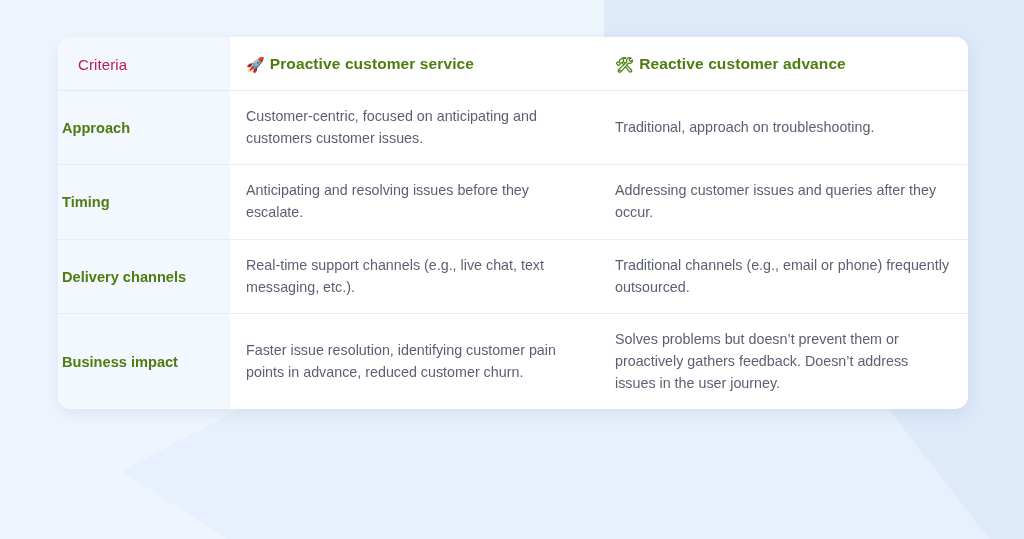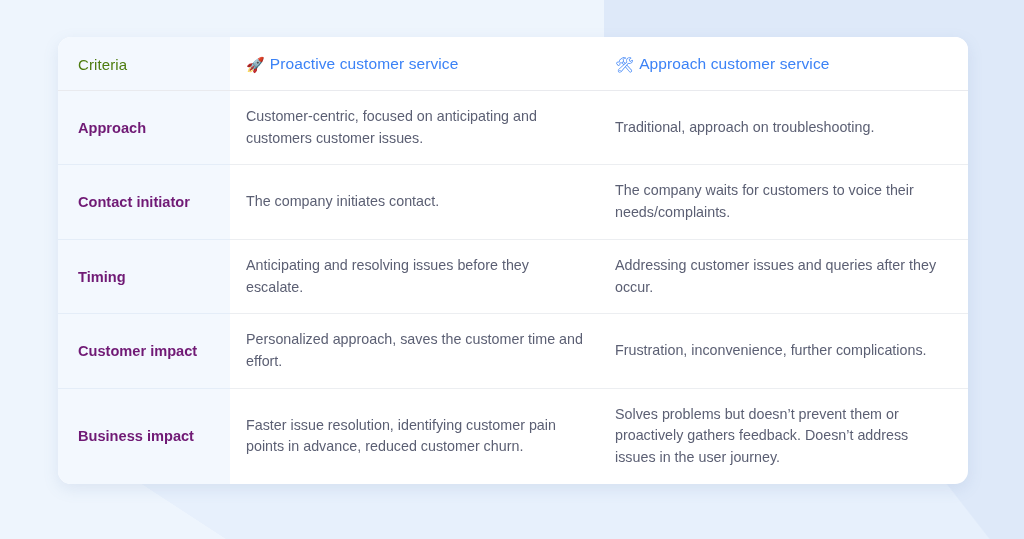--- a/index.html
+++ b/index.html
@@ -75,33 +75,33 @@
     table-layout: fixed;
   }
   table.cmp col.c-criteria  { width: 172px; }
   table.cmp col.c-proactive { width: 369px; }
   table.cmp col.c-reactive  { width: 369px; }
 
   
   thead th {
     text-align: left;
     vertical-align: middle;
-    font-weight: normal;
+    font-weight: bold;
     font-size: 15.5px;
-    color: #3b82f6;
+    color: #4d7c0f;
     padding: 18px 16px 16px 16px;
     border-bottom: 1px solid #e9eaee;
     background: #ffffff;
     letter-spacing: 0.1px;
   }
   thead th.criteria-head {
     background: #f3f8fe;
     font-weight: normal;
     font-size: 15px;
-    color: #4d7c0f;
+    color: #be185d;
     padding-left: 20px;
   }
   .head-emoji {
     font-size: 15px;
     margin-right: 5px;
     vertical-align: -1px;
   }
 
   
   tbody td {
@@ -109,24 +109,24 @@
     border-bottom: 1px solid #eceef1;
     padding: 15px 16px;
     font-size: 14.3px;
     line-height: 1.52;
     color: #5b5f73;
   }
   tbody tr:last-child td { border-bottom: none; }
 
   td.criteria-cell {
     background: #f3f8fe;
-    color: #701a75;
+    color: #4d7c0f;
     font-weight: bold;
     font-size: 14.6px;
-    padding-left: 20px;
+    padding-left: 4px;
     padding-right: 10px;
     border-bottom: 1px solid #e4edf8;
   }
   tbody tr:last-child td.criteria-cell { border-bottom: none; }
 </style>
 </head>
 <body>
 
 <div id="bg-layer">
   <div class="wedge-top-left"></div>
@@ -141,44 +141,39 @@
       <col class="c-proactive">
       <col class="c-reactive">
     </colgroup>
     <thead>
       <tr>
         <th class="criteria-head">Criteria</th>
         <th>
           <span class="head-emoji">🚀</span><span>Proactive customer service</span>
         </th>
         <th>
-          <span class="head-emoji">🛠</span><span>Approach customer service</span>
+          <span class="head-emoji">🛠</span><span>Reactive customer advance</span>
         </th>
       </tr>
     </thead>
     <tbody>
       <tr>
         <td class="criteria-cell">Approach</td>
         <td>Customer-centric, focused on anticipating and customers customer issues.</td>
         <td>Traditional, approach on troubleshooting.</td>
       </tr>
       <tr>
-        <td class="criteria-cell">Contact initiator</td>
-        <td>The company initiates contact.</td>
-        <td>The company waits for customers to voice their needs/complaints.</td>
-      </tr>
-      <tr>
         <td class="criteria-cell">Timing</td>
         <td>Anticipating and resolving issues before they escalate.</td>
         <td>Addressing customer issues and queries after they occur.</td>
       </tr>
       <tr>
-        <td class="criteria-cell">Customer impact</td>
-        <td>Personalized approach, saves the customer time and effort.</td>
-        <td>Frustration, inconvenience, further complications.</td>
+        <td class="criteria-cell">Delivery channels</td>
+        <td>Real-time support channels (e.g., live chat, text messaging, etc.).</td>
+        <td>Traditional channels (e.g., email or phone) frequently outsourced.</td>
       </tr>
       <tr>
         <td class="criteria-cell">Business impact</td>
         <td>Faster issue resolution, identifying customer pain points in advance, reduced customer churn.</td>
         <td>Solves problems but doesn’t prevent them or proactively gathers feedback. Doesn’t address issues in the user journey.</td>
       </tr>
     </tbody>
   </table>
 </div>
 

